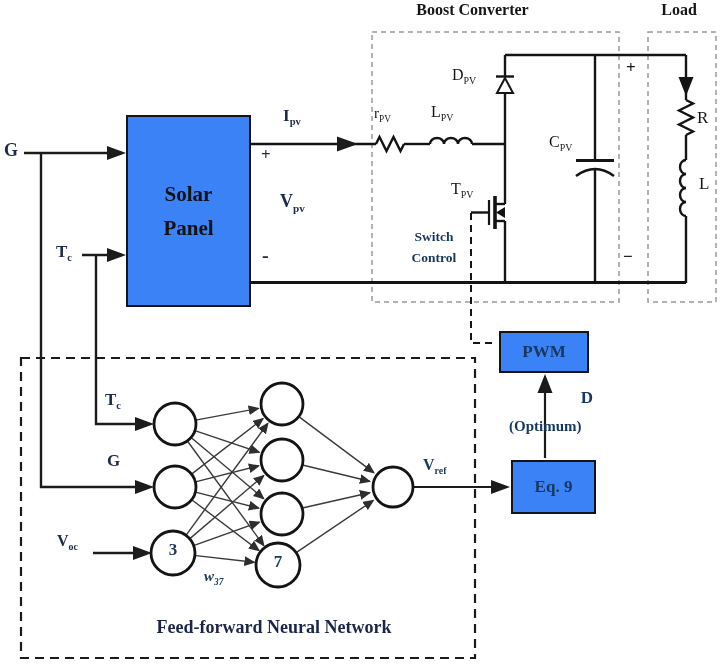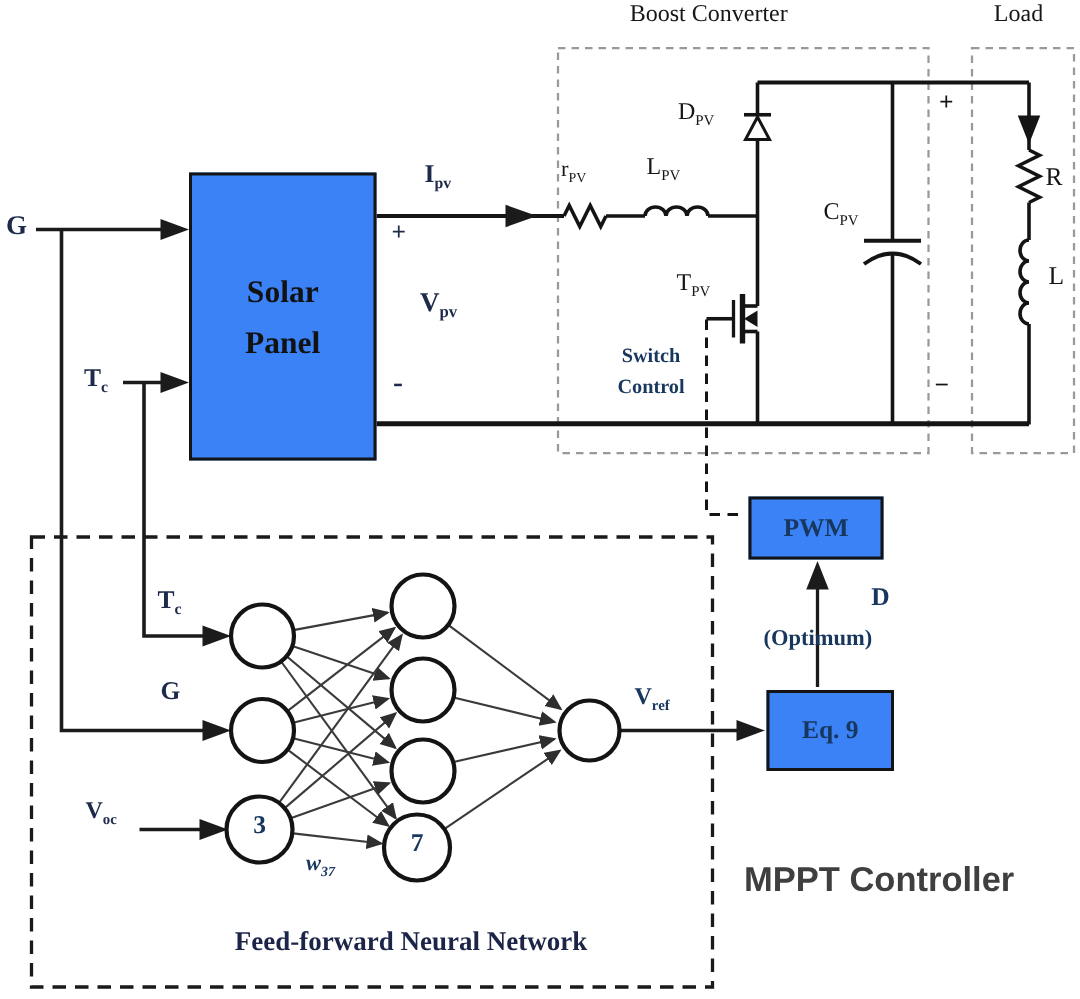--- a/index.html
+++ b/index.html
@@ -20,21 +20,21 @@
   }
   #solar-panel-box{left:126px;top:115px;width:125px;height:192px;flex-direction:column;gap:9px;}
   #solar-panel-box .pline{font-size:21px;font-weight:700;color:#121212;}
   #pwm-box{left:499px;top:331px;width:90px;height:42px;}
   #eq9-box{left:511px;top:460px;width:85px;height:54px;}
   .boxtext{font-size:17px;font-weight:700;color:#17375E;}
   #mppt-label{
     font-family:"Liberation Sans",sans-serif;font-weight:700;color:#3F3F3F;
     font-size:23px;letter-spacing:0px;
   }
-  .ctr{text-align:center;}
+  .ctr{text-align:center;font-weight:bold;}
 </style>
 </head>
 <body>
 
 <div id="stage">
 
   <svg id="wires" width="720" height="666" viewBox="0 0 720 666">
     <defs>
       <marker id="nnArrow" markerWidth="9" markerHeight="8" refX="7" refY="3.5" orient="auto">
         <path d="M0,0 L8,3.5 L0,7 z" fill="#2e2e2e"></path>
@@ -206,21 +206,20 @@
   <div class="lbl serif-reg" style="left:697px;top:109px;font-size:17px;">R</div>
 
   <div class="lbl serif-reg" style="left:699px;top:175px;font-size:17px;">L</div>
 
   <div class="lbl bold navy ctr" style="left:572px;top:389px;width:30px;font-size:17px;">D</div>
 
   <div class="lbl bold navy" style="left:509px;top:418px;font-size:15px;">(Optimum)</div>
 
   <div class="lbl bold navy" style="left:423px;top:456px;font-size:16px;"><span>V</span><sub>ref</sub></div>
 
-  <div class="lbl" id="mppt-label" style="left:496px;top:574px;">MPPT Controller</div>
 
   <div class="lbl bold ctr" style="left:138px;top:618px;width:272px;font-size:18px;color:#1c2548;">Feed-forward Neural Network</div>
 
   <div class="lbl bold darknavy" style="left:105px;top:391px;font-size:17px;"><span>T</span><sub>c</sub></div>
 
   <div class="lbl bold darknavy" style="left:107px;top:452px;font-size:17px;">G</div>
 
   <div class="lbl bold darknavy" style="left:57px;top:532px;font-size:16px;"><span>V</span><sub>oc</sub></div>
 
   <div class="lbl bold navy ctr" style="left:161px;top:541px;width:24px;font-size:17px;">3</div>

